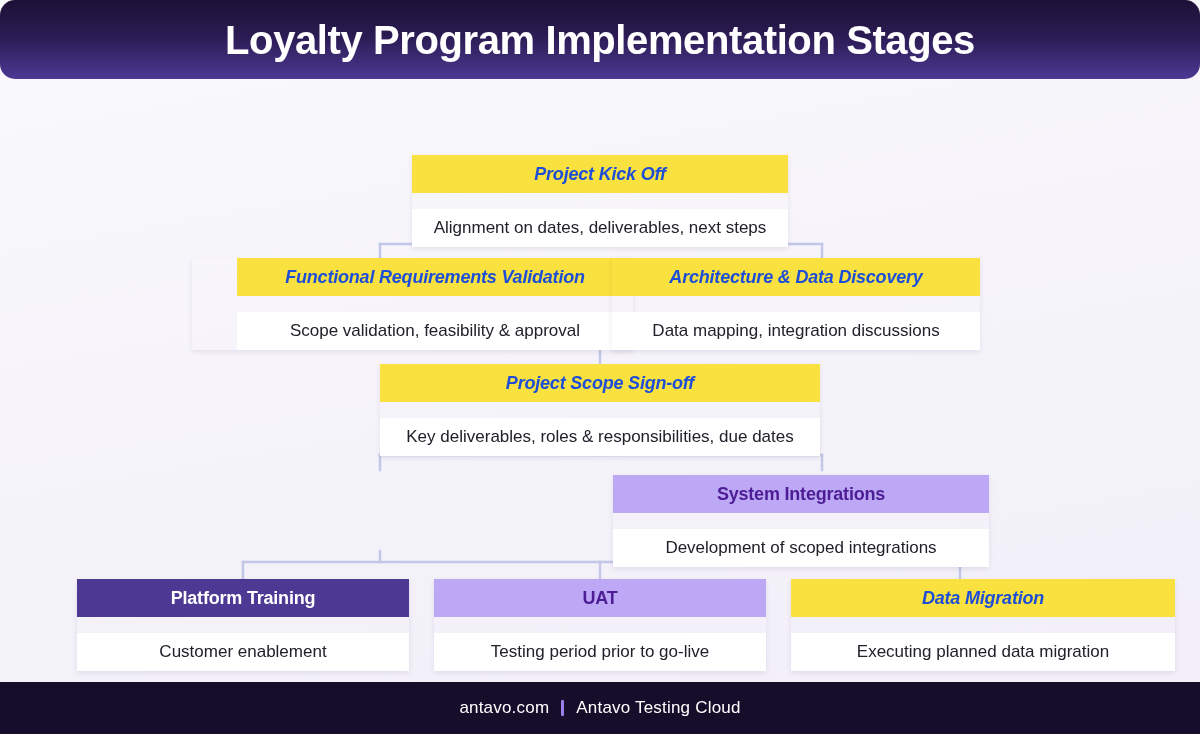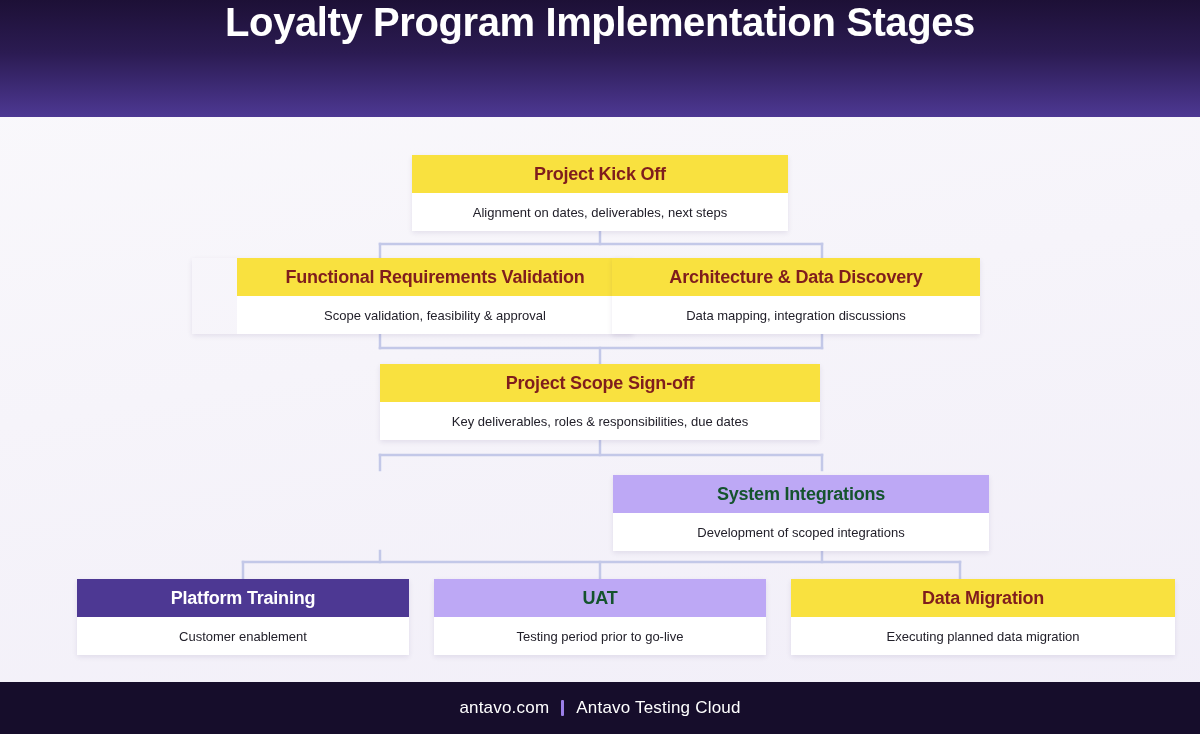--- a/index.html
+++ b/index.html
@@ -21,24 +21,26 @@
     background: linear-gradient(170deg, #faf9fc 0%, #f6f4fa 45%, #f1eef8 100%);
     overflow: hidden;
   }
 
   
   .header {
     position: absolute;
     left: 0;
     top: 0;
     width: 1200px;
-    height: 117px;
+    height: 79px;
     background: linear-gradient(180deg, #1d1036 0%, #2b1b52 45%, #4d3893 100%);
     display: flex;
-    justify-content: center;
+    align-items: center;
+    justify-content: center;
+    border-radius: 15px;
   }
   .header-title {
     color: #ffffff;
     font-size: 40px;
     font-weight: bold;
     letter-spacing: -0.4px;
     text-align: center;
     line-height: 1.1;
     white-space: nowrap;
   }
@@ -70,31 +72,32 @@
     padding: 0 10px;
     box-sizing: border-box;
     white-space: nowrap;
   }
   .node-body {
     height: 38px;
     background: #ffffff;
     display: flex;
     align-items: center;
     justify-content: center;
-    font-size: 13px;
+    font-size: 17px;
     color: #22202a;
     text-align: center;
     padding: 0 10px;
     box-sizing: border-box;
     white-space: nowrap;
-  }
-
-  .head-yellow { background: #f9e13f; color: #7f1d1d; }
+    margin-top: 16px;
+  }
+
+  .head-yellow { background: #f9e13f; color: #1d4ed8; font-style: italic; }
   .head-darkpurple { background: #4d3893; color: #ffffff; }
-  .head-lightpurple { background: #bda8f5; color: #14532d; }
+  .head-lightpurple { background: #bda8f5; color: #4c1d95; }
 
   
   .footer {
     position: absolute;
     left: 0;
     bottom: 0;
     width: 1200px;
     height: 52px;
     background: #160d2b;
     display: flex;

